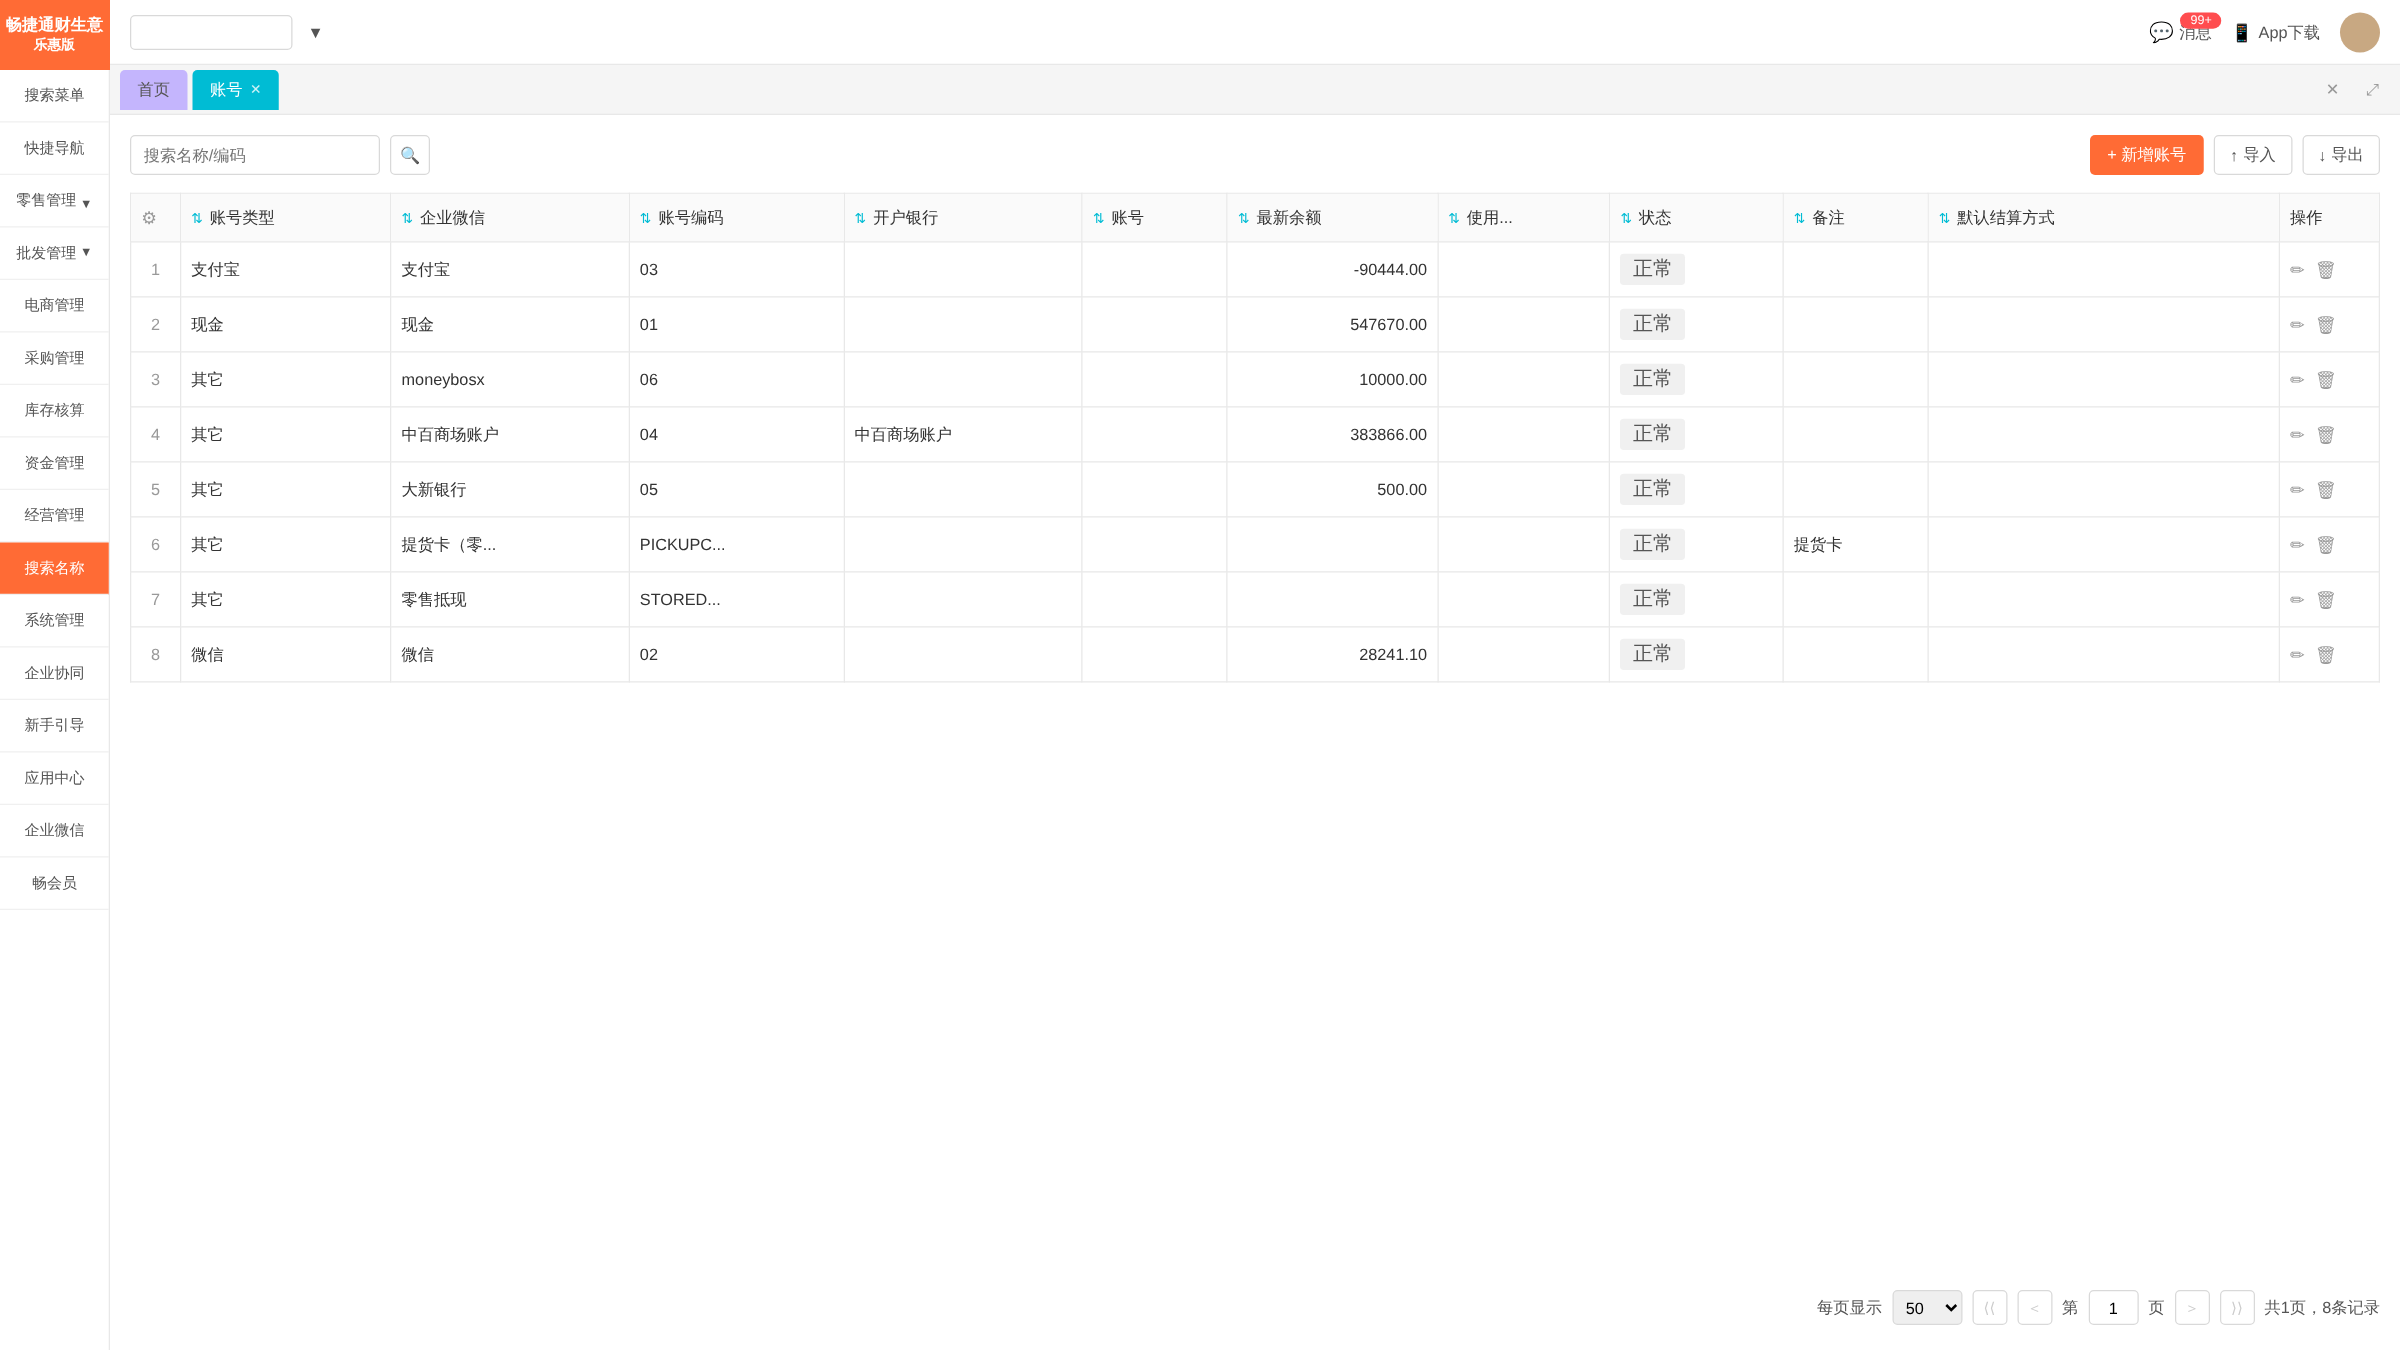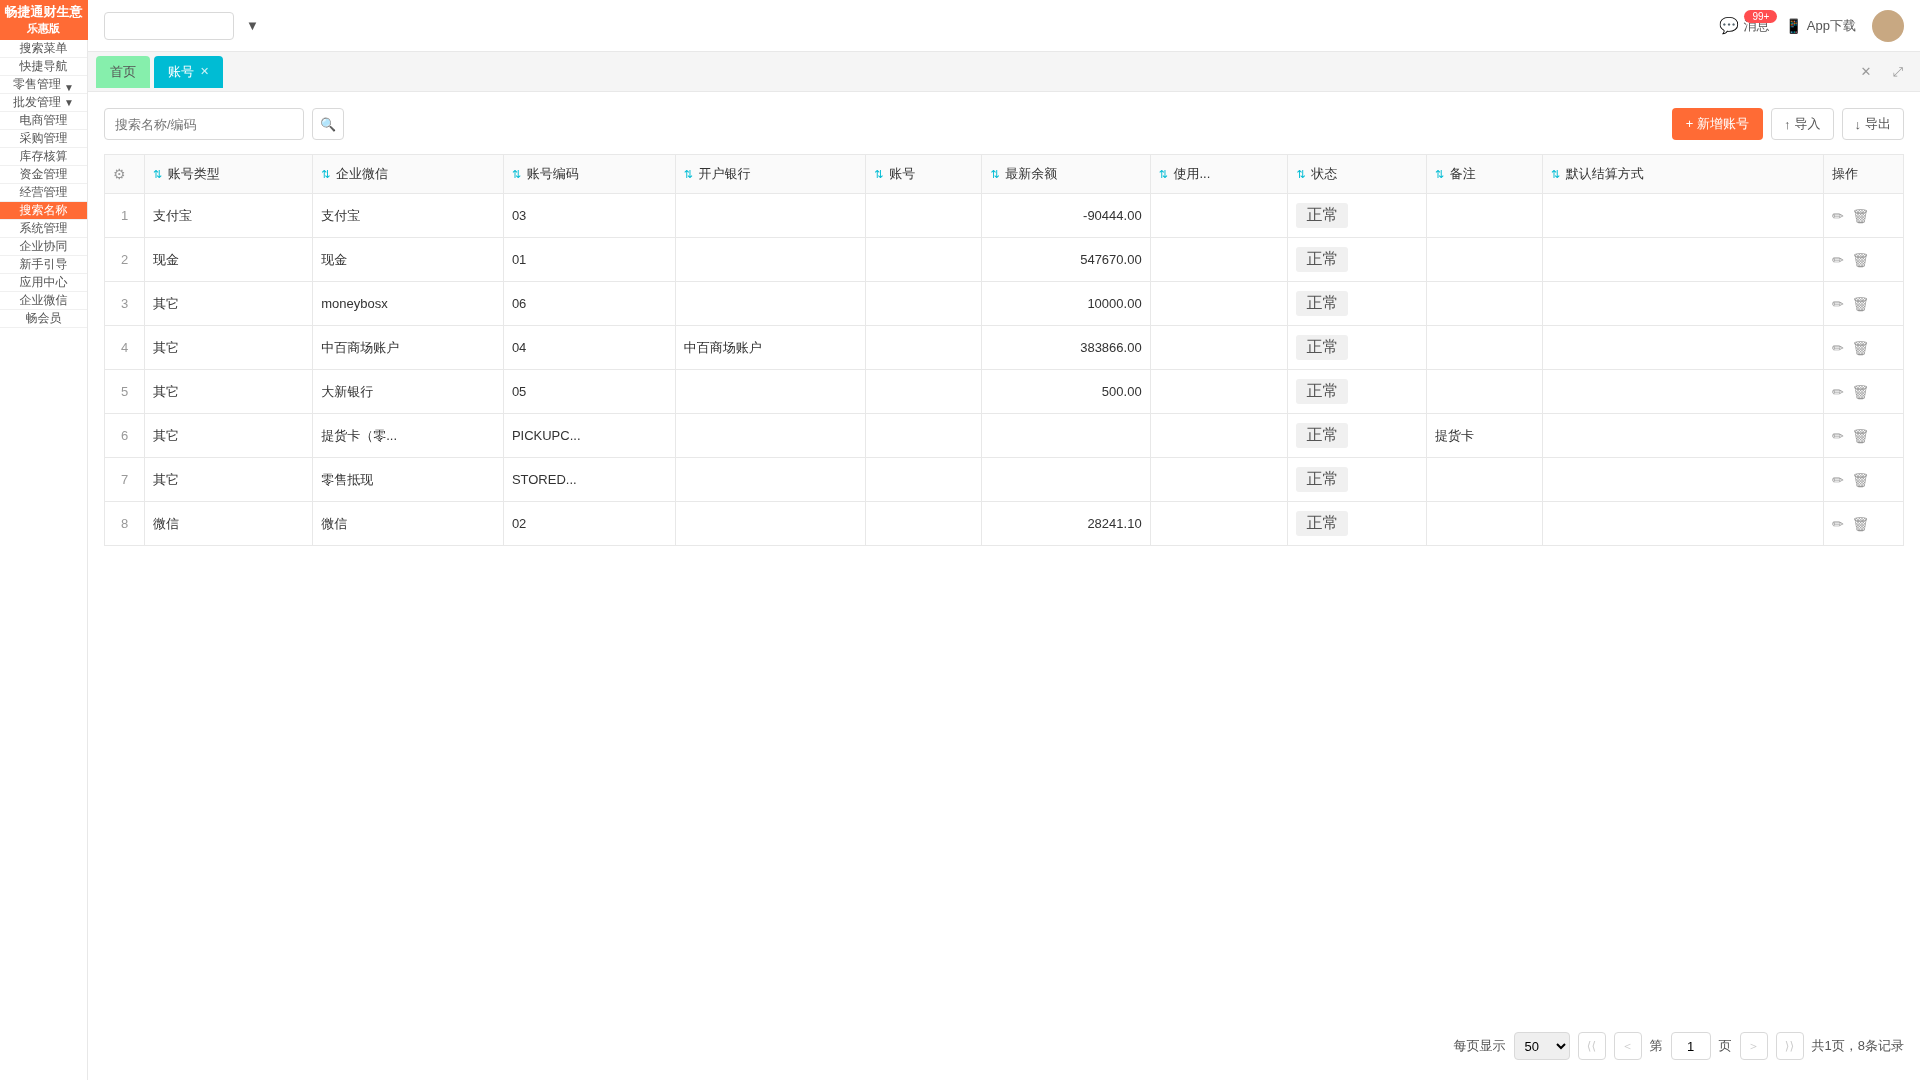--- a/index.html
+++ b/index.html
@@ -11,33 +11,33 @@
       background: #fff;
       border-right: 1px solid #e8e8e8;
       display: flex;
       flex-direction: column;
       align-items: center;
       padding-top: 0;
       flex-shrink: 0;
     }
     .sidebar-logo {
       width: 88px;
-      height: 40px;
+      height: 56px;
       background: #ff6b35;
       display: flex;
       align-items: center;
       justify-content: center;
       color: white;
       font-size: 11px;
       font-weight: bold;
     }
     .sidebar-logo-text { text-align: center; line-height: 1.3; }
     .sidebar-item {
       width: 100%;
-      padding: 0 4px;
+      padding: 12px 4px;
       text-align: center;
       cursor: pointer;
       color: #555;
       font-size: 12px;
       border-bottom: 1px solid #f0f0f0;
       transition: background 0.2s;
     }
     .sidebar-item.active { background: #ff6b35; color: white; }
 
     
@@ -114,21 +114,21 @@
     .tab {
       height: 32px;
       padding: 0 14px;
       display: flex;
       align-items: center;
       gap: 6px;
       border-radius: 4px 4px 0 0;
       cursor: pointer;
       font-size: 13px;
       color: #555;
-      background: #86efac;
+      background: #c4b5fd;
     }
     .tab.active {
       background: #00bcd4;
       color: white;
     }
     .tab-close { font-size: 11px; cursor: pointer; opacity: 0.8; }
 
     
     .page-content {
       flex: 1;

